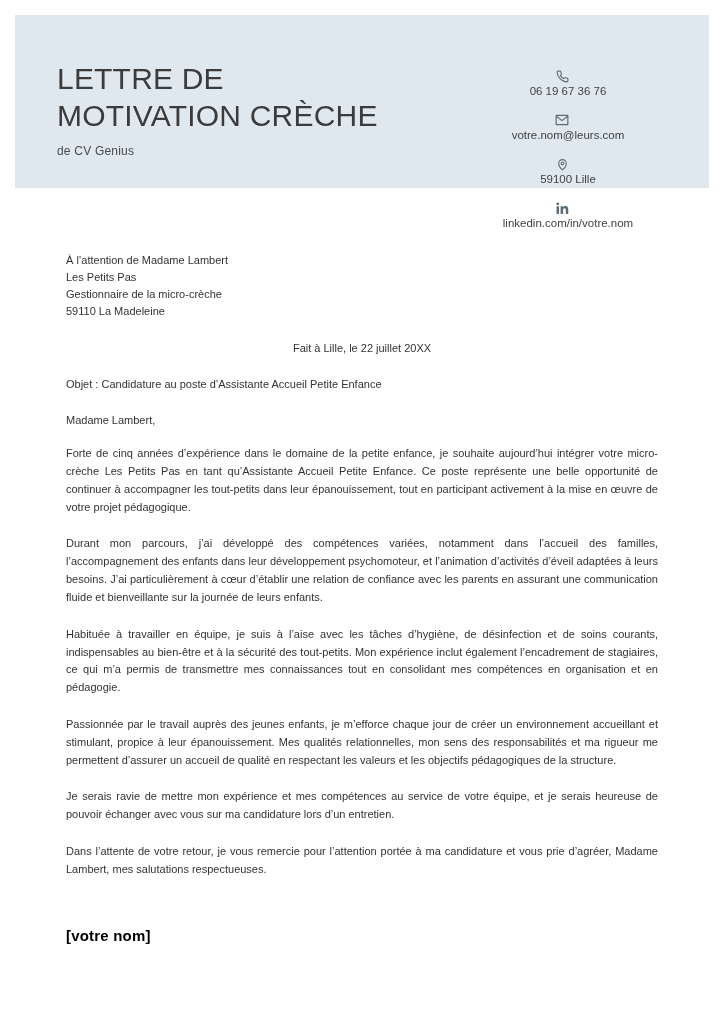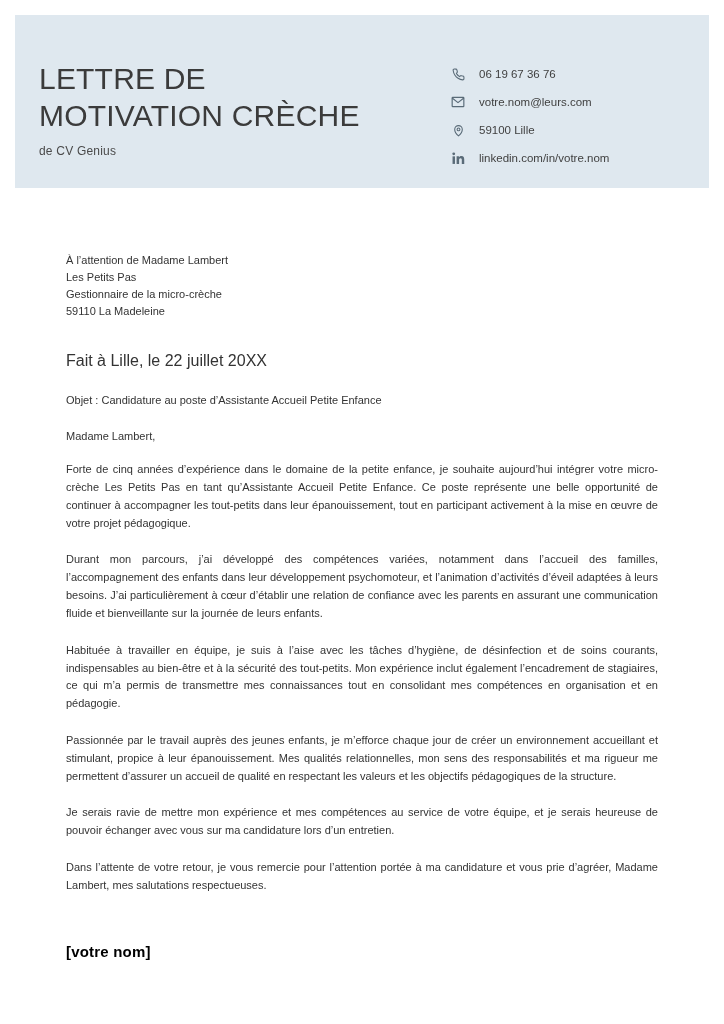--- a/index.html
+++ b/index.html
@@ -25,21 +25,21 @@
 
   
   .header {
     position: absolute;
     left: 15px;
     top: 15px;
     width: 694px;
     height: 173px;
     background: #dfe8ef;
     box-sizing: border-box;
-    padding: 30px 40px 0 24px;
+    padding: 30px 40px 0 42px;
     display: flex;
     flex-direction: row;
     align-items: flex-start;
   }
   .header-left {
     width: 400px;
     padding-top: 16px;
   }
   .name {
     font-size: 30px;
@@ -59,20 +59,21 @@
     margin-left: 10px;
     padding-top: 22px;
     flex: 1;
   }
   .contact-row {
     display: flex;
     align-items: center;
     margin-bottom: 14px;
     font-size: 11.5px;
     color: #3f3f3f;
+    flex-direction: column;
   }
   .contact-row:last-child { margin-bottom: 0; }
   .contact-icon {
     width: 18px;
     height: 14px;
     margin-right: 12px;
     display: inline-flex;
     align-items: center;
     justify-content: center;
     color: #5a6b78;
@@ -89,23 +90,23 @@
     width: 592px;
   }
   .recipient {
     font-size: 11px;
     line-height: 1.55;
     color: #333333;
   }
   .recipient div { white-space: nowrap; }
 
   .dateline {
-    margin-top: 32px;
-    text-align: left;
-    font-size: 16px;
+    margin-top: 22px;
+    text-align: center;
+    font-size: 11px;
     color: #333333;
   }
   .subject {
     margin-top: 24px;
     font-size: 11px;
     color: #333333;
   }
   .salutation {
     margin-top: 24px;
     font-size: 11px;

